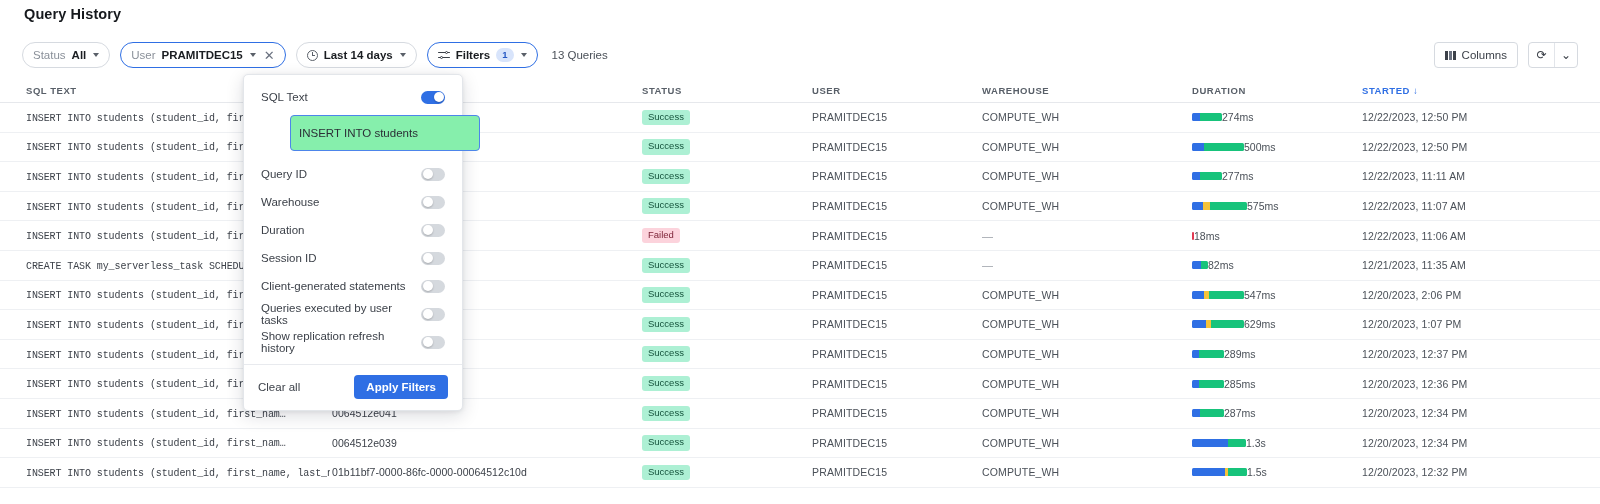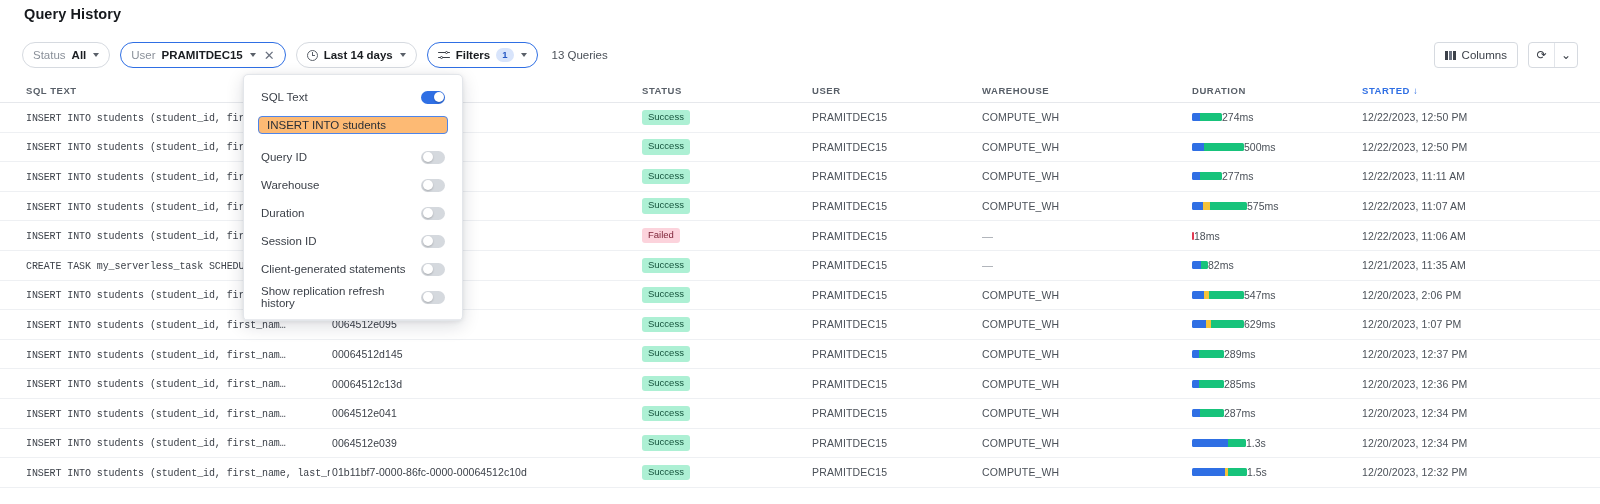--- a/index.html
+++ b/index.html
@@ -107,23 +107,23 @@
   }
   .dd-row { display:flex; align-items:center; justify-content:space-between; padding: 0 17px; height:28px; }
   .dd-label { font-size:11.5px; color:#3c4149; }
   .toggle { width:24px; height:13px; border-radius:7px; background:#d5d9de; position:relative; cursor:pointer; flex:none; }
   .toggle s { position:absolute; top:1.5px; left:1.5px; width:10px; height:10px; border-radius:50%;
               background:#fff; display:block; text-decoration:none; box-shadow:0 1px 2px rgba(0,0,0,.22); }
   .toggle.on { background:#2f6fe4; }
   .toggle.on s { left:12.5px; }
   .dd-input-wrap { padding: 4px 14px 9px; }
   .dd-input {
-    width:100%; height:18px; border:1px solid #4d85ea; border-radius:4px;
+    width:100%; height:36px; border:1px solid #4d85ea; border-radius:4px;
     font-family:"Liberation Sans", sans-serif; font-size:11.5px; color:#2b2f36;
-    padding:0 8px; outline:none; background:#fdba74;
+    padding:0 8px; outline:none; background:#86efac;margin-left:32px;
   }
   .dd-divider { height:1px; background:#e8eaee; margin-top:8px; }
   .dd-footer { display:flex; align-items:center; justify-content:space-between; padding:10px 14px 11px; }
   .clear-all { font-size:11.5px; color:#3c4149; cursor:pointer; }
   .apply-btn {
     background:#2f6fe4; color:#fff; font-size:11.5px; font-weight:bold;
     border:none; border-radius:4px; padding:6px 12px; cursor:pointer;
     font-family:"Liberation Sans", sans-serif;
   }
 </style>
@@ -460,22 +460,32 @@
             <s></s>
           </span>
         </div>
         <div class="dd-row">
           <span class="dd-label">Client-generated statements</span>
           <span class="toggle">
             <s></s>
           </span>
         </div>
         <div class="dd-row">
+          <span class="dd-label">Queries executed by user tasks</span>
+          <span class="toggle">
+            <s></s>
+          </span>
+        </div>
+        <div class="dd-row">
           <span class="dd-label">Show replication refresh history</span>
           <span class="toggle">
             <s></s>
           </span>
         </div>
       </div>
     <div class="dd-divider"></div>
+    <div class="dd-footer">
+      <span class="clear-all">Clear all</span>
+      <button class="apply-btn">Apply Filters</button>
+    </div>
   </div>
 
 </div>
 
 </body></html>

